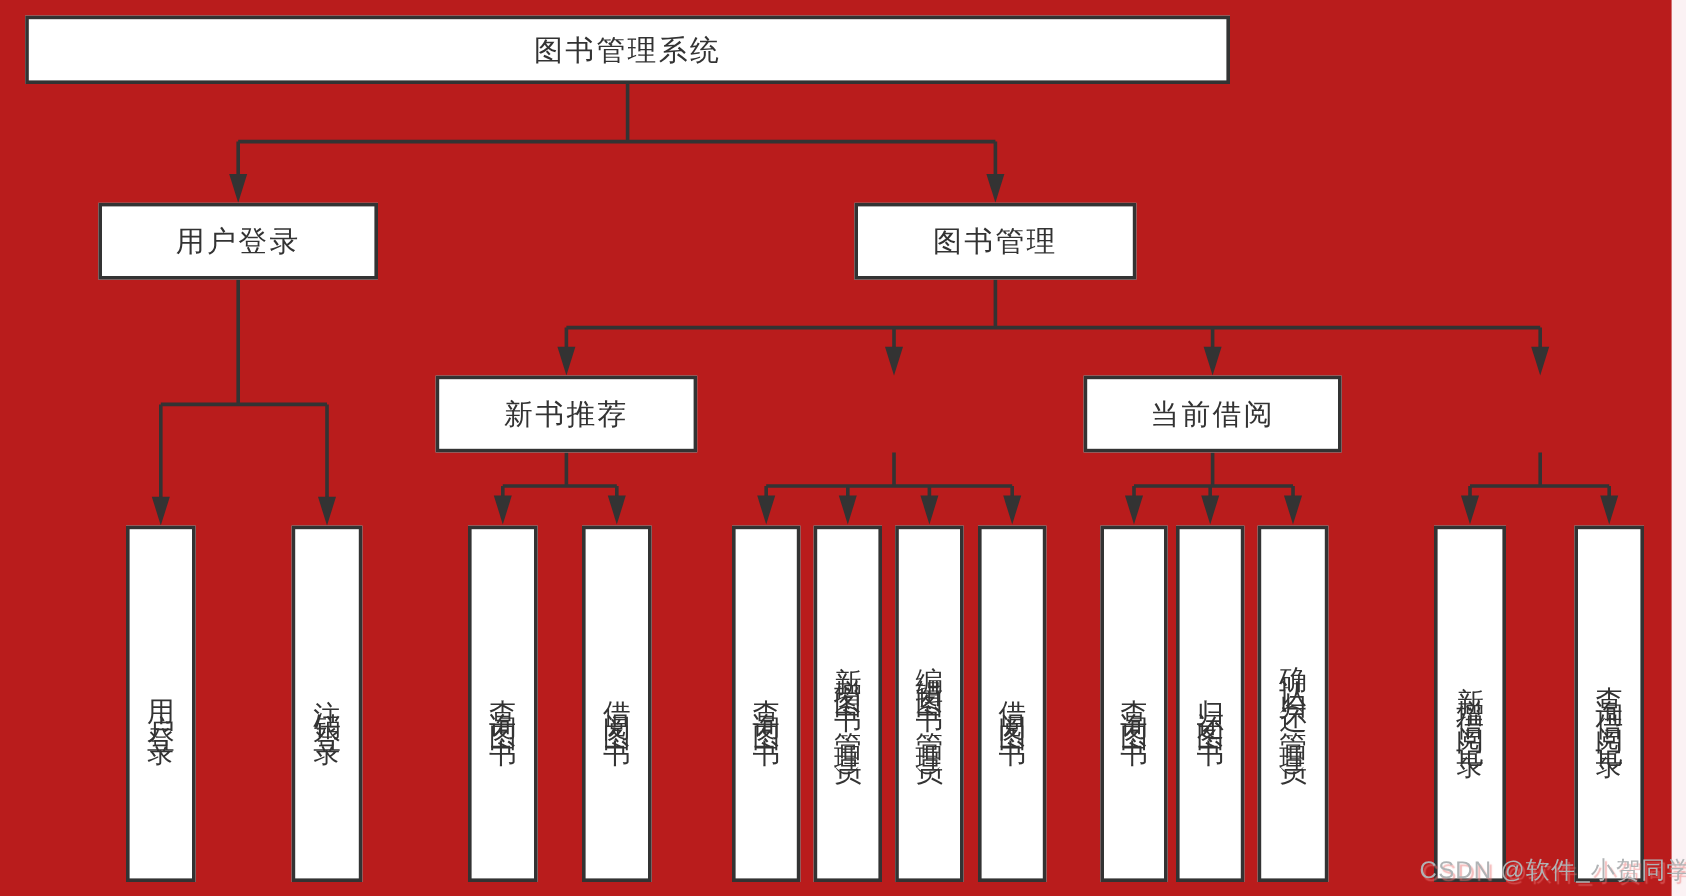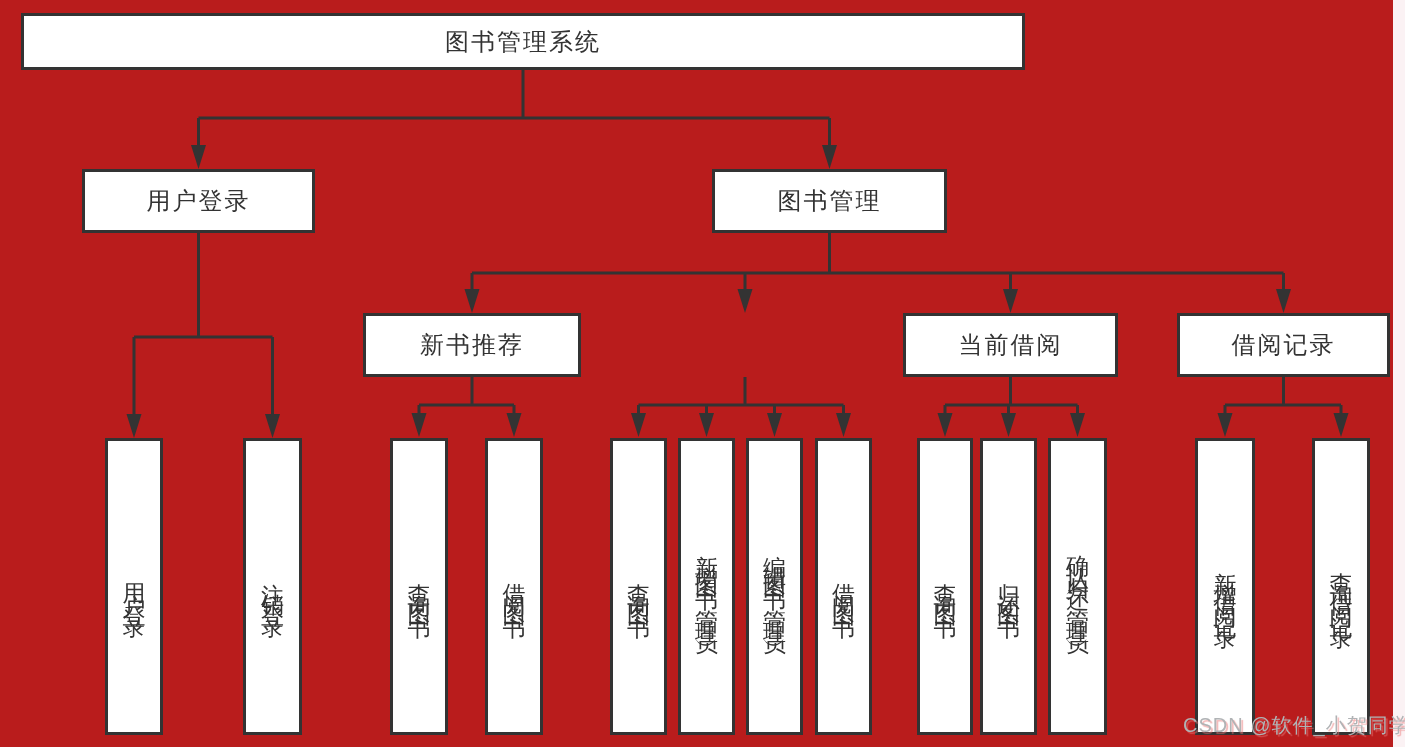--- a/index.html
+++ b/index.html
@@ -123,21 +123,20 @@
     </g>
   </svg>
 
   <div class="node h" style="left:21px; top:13px; width:1004px; height:57px;">图书管理系统</div>
 
   <div class="node h" style="left:82px; top:169px; width:233px; height:64px;">用户登录</div>
   <div class="node h" style="left:712px; top:169px; width:235px; height:64px;">图书管理</div>
 
   <div class="node h" style="left:363px; top:313px; width:218px; height:64px;">新书推荐</div>
   <div class="node h" style="left:903px; top:313px; width:215px; height:64px;">当前借阅</div>
-  <div class="node h" style="left:1177px; top:313px; width:213px; height:64px;">借阅记录</div>
 
   <div class="node v" style="left:105px; top:438px; width:58px; height:297px;">用户登录</div>
   <div class="node v" style="left:243px; top:438px; width:59px; height:297px;">注销登录</div>
 
   <div class="node v" style="left:390px; top:438px; width:58px; height:297px;">查询图书</div>
   <div class="node v" style="left:485px; top:438px; width:58px; height:297px;">借阅图书</div>
 
   <div class="node v" style="left:610px; top:438px; width:57px; height:297px;">查询图书</div>
   <div class="node v" style="left:678px; top:438px; width:57px; height:297px;">新增图书（管理员）</div>
   <div class="node v" style="left:746px; top:438px; width:57px; height:297px;">编辑图书（管理员）</div>

